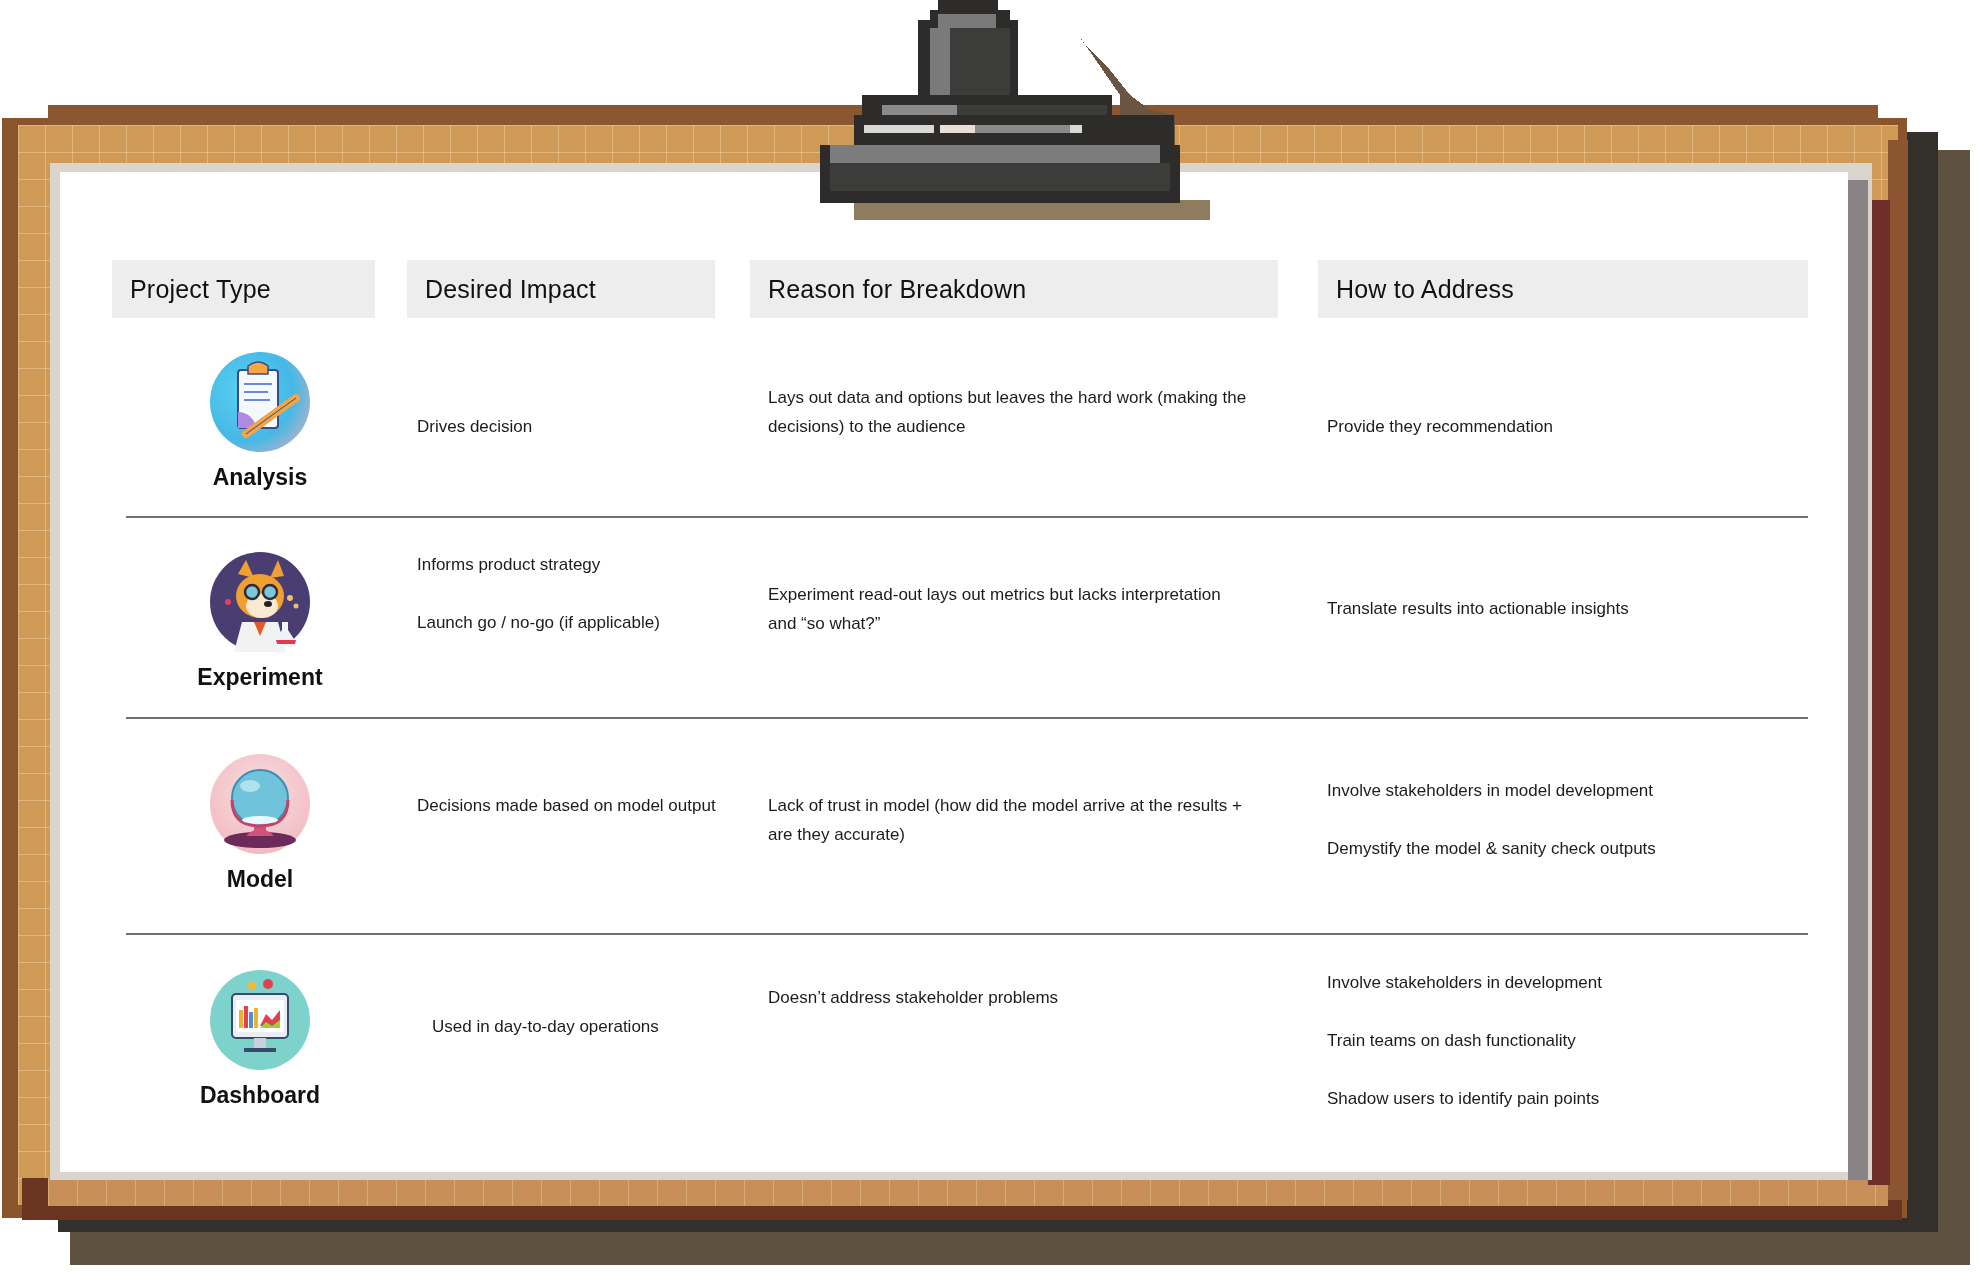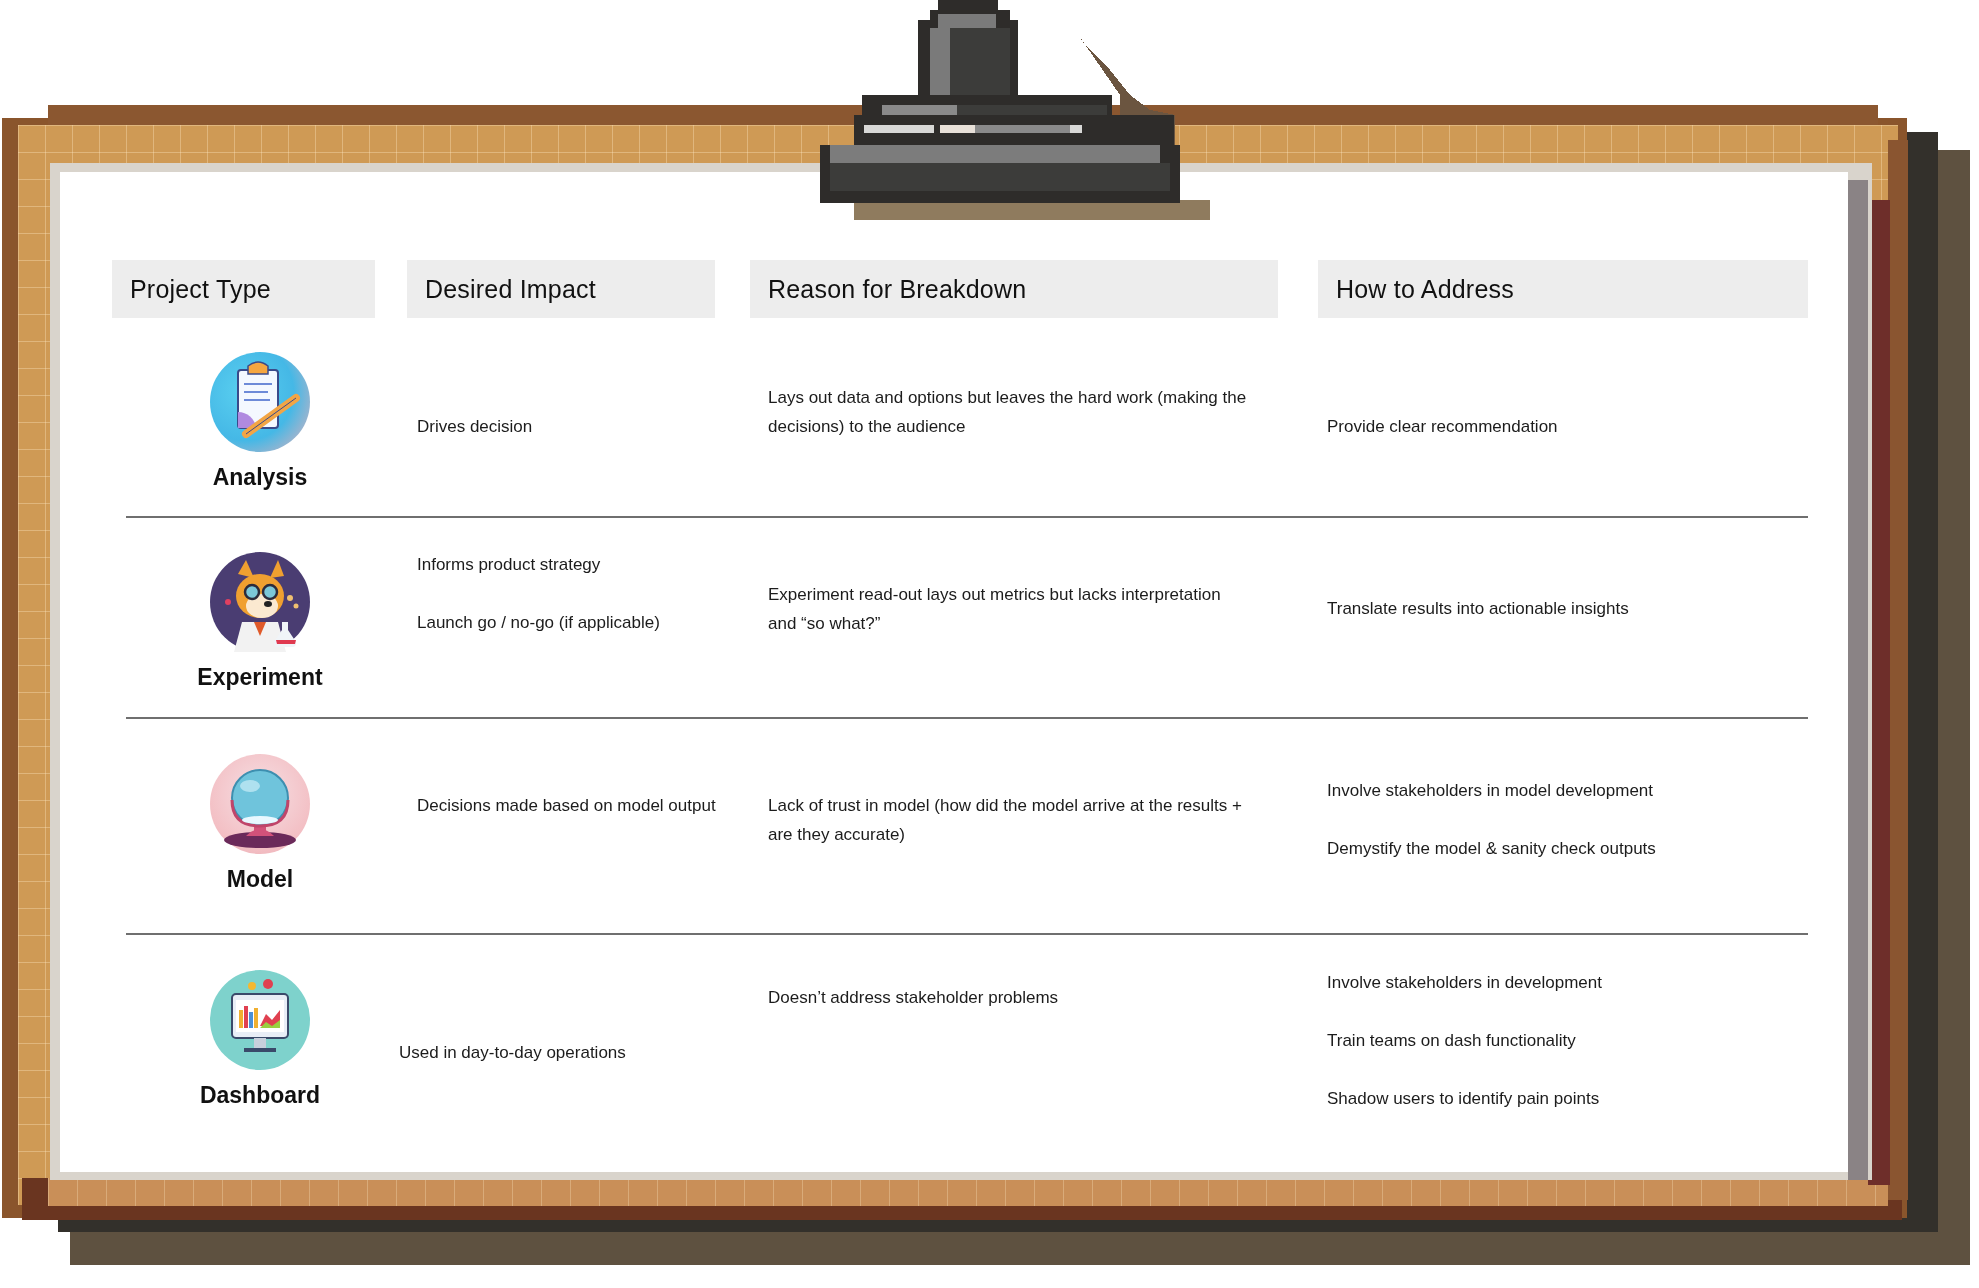--- a/index.html
+++ b/index.html
@@ -113,21 +113,21 @@
       </div>
       <div class="label">Analysis</div>
     </div>
     <div class="cell" style="left:291px;top:60px;width:300px;">
       <p>Drives decision</p>
     </div>
     <div class="cell" style="left:642px;top:31px;width:480px;">
       <p>Lays out data and options but leaves the hard work (making the decisions) to the audience</p>
     </div>
     <div class="cell" style="left:1201px;top:60px;width:470px;">
-      <p>Provide clear recommendation</p>
+      <p>Provide they recommendation</p>
     </div>
   </div>
   <div class="divider" style="top:256px;"></div>
 
   <div class="row" style="top:258px;height:200px;">
     <div class="ptype" style="left:34px;top:292px;top:292px;"></div>
     <div class="ptype" style="left:34px;top:292px;"></div>
   </div>
   <div class="ptype" style="left:48px;top:292px;">
     <div class="icon" style="background:#4a3d72;">
@@ -201,21 +201,21 @@
         <rect x="39" y="42" width="4" height="16" fill="#4a90d8"></rect>
         <rect x="44" y="38" width="4" height="20" fill="#f0b030"></rect>
         <path d="M50 56 l6 -12 l6 6 l8 -10 v16z" fill="#e04050"></path>
         <path d="M50 58 l6 -6 l6 4 l8 -6 v8z" fill="#98d040"></path>
         <rect x="44" y="68" width="12" height="10" fill="#c8d0dc"></rect>
         <rect x="34" y="78" width="32" height="4" fill="#3a4a6a"></rect>
       </svg>
     </div>
     <div class="label">Dashboard</div>
   </div>
-  <div class="cell" style="left:287px;top:752px;width:300px;margin-top:26px;">
+  <div class="cell" style="left:320px;top:752px;width:300px;">
     <p>Used in day-to-day operations</p>
   </div>
   <div class="cell" style="left:656px;top:723px;width:500px;">
     <p>Doesn’t address stakeholder problems</p>
   </div>
   <div class="cell" style="left:1215px;top:708px;width:490px;">
     <p>Involve stakeholders in development</p>
     <p>Train teams on dash functionality</p>
     <p>Shadow users to identify pain points</p>
   </div>

